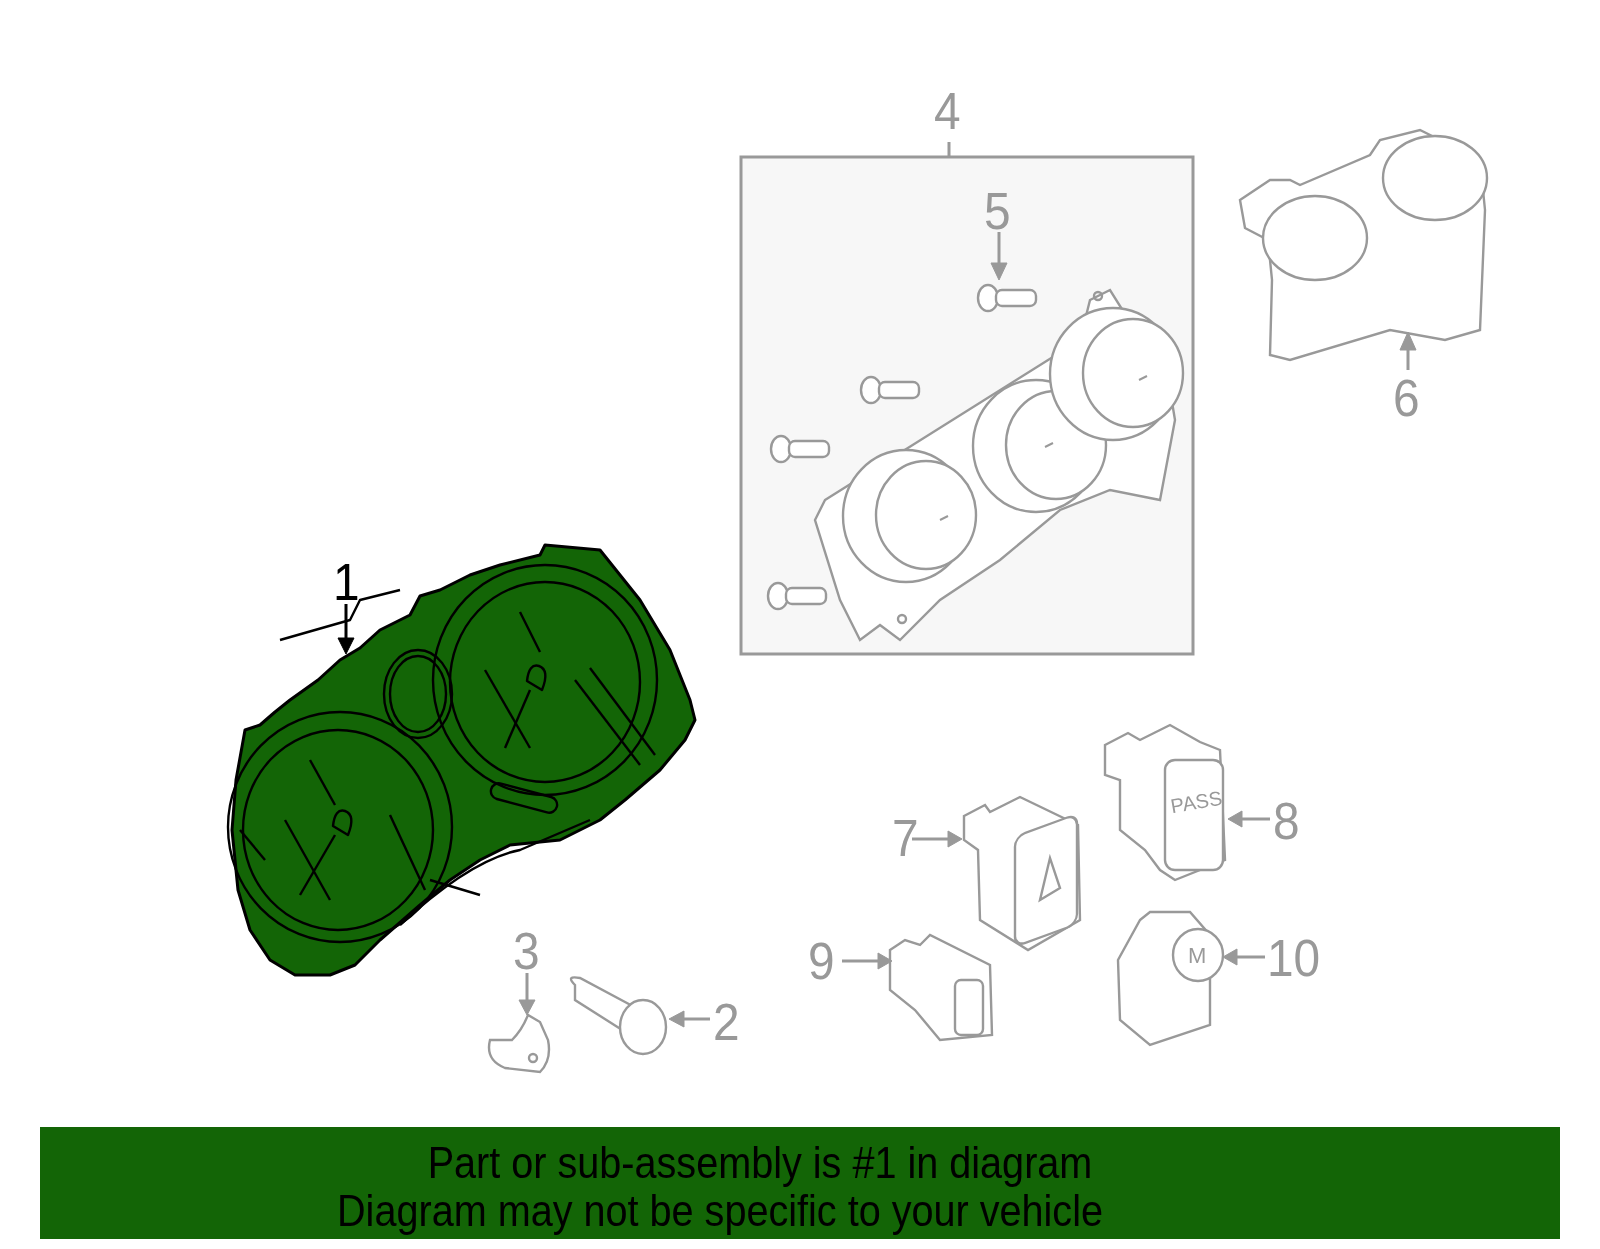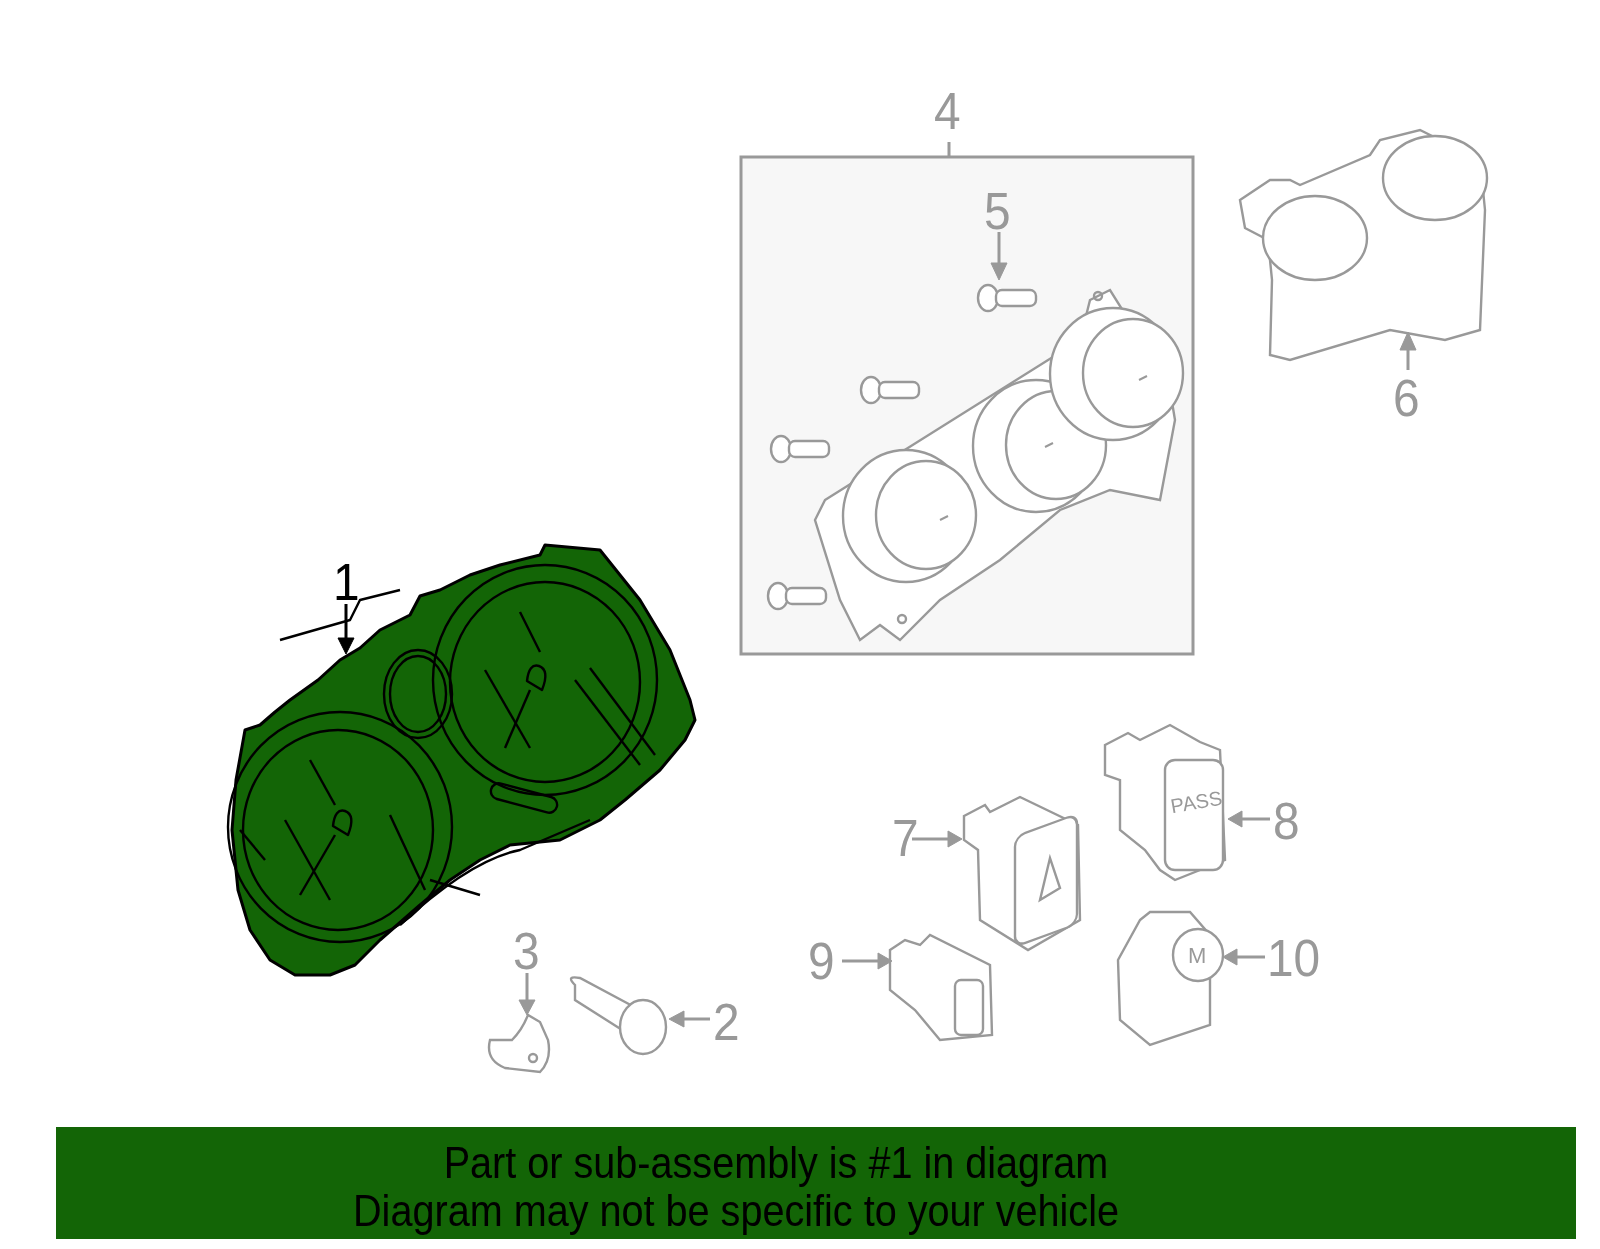--- a/index.html
+++ b/index.html
@@ -1,20 +1,20 @@
 <!DOCTYPE html>
 <html><head>
 <meta charset="utf-8">
 <style>
   html, body { margin:0; padding:0; background:#ffffff; }
   body { width:1600px; height:1249px; position:relative; overflow:hidden; font-family:"Liberation Sans", sans-serif; }
   .diagram { position:absolute; left:0; top:0; width:1600px; height:1249px; }
   .callout { position:absolute; font-family:"Liberation Sans", sans-serif; font-size:52px; line-height:1; color:#999999; transform:scaleX(0.92); transform-origin:left top; }
   .callout.active { color:#000000; }
-  .banner { position:absolute; left:56px; top:1127px; width:1520px; height:112px; background:#136506; }
+  .banner { position:absolute; left:40px; top:1127px; width:1520px; height:112px; background:#136506; }
   .banner-line { position:absolute; left:0; width:1520px; text-align:center; color:#000; font-size:44px; line-height:1; transform:scaleX(0.9); }
   .banner-line.l1 { top:14px; left:-40px; }
   .banner-line.l2 { top:62px; left:-80px; }
 </style>
 </head>
 <body>
 
 <div class="diagram">
   <svg width="1600" height="1249" viewBox="0 0 1600 1249" xmlns="http://www.w3.org/2000/svg">
 

